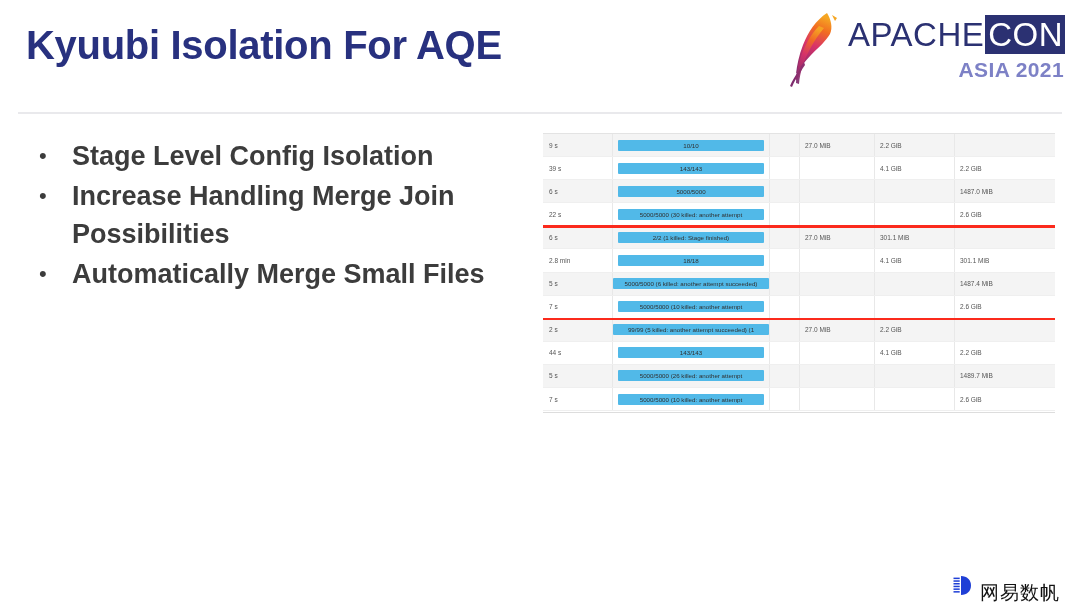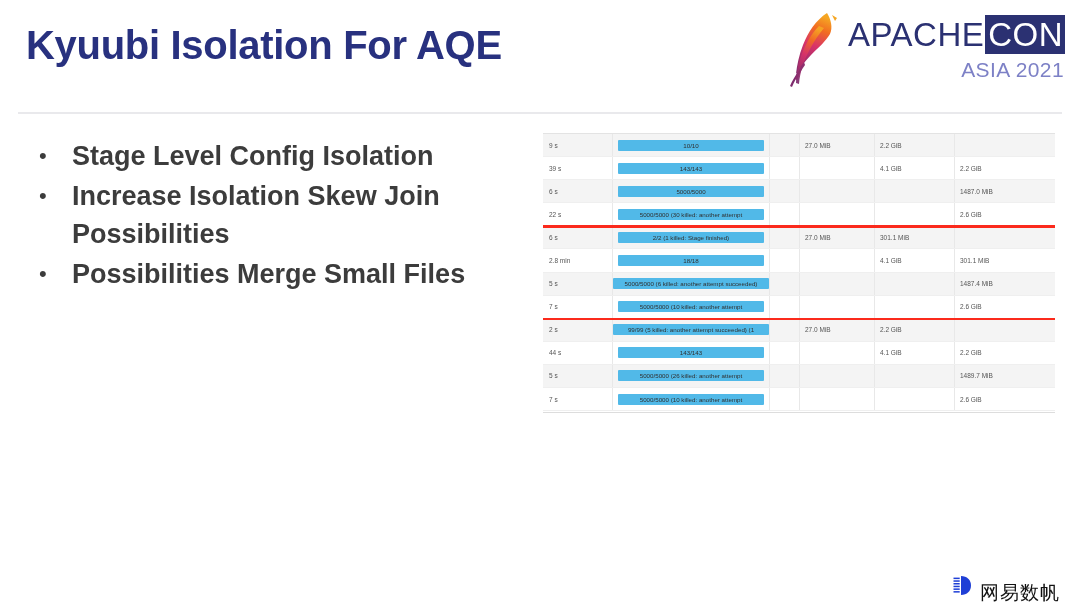--- a/index.html
+++ b/index.html
@@ -74,21 +74,21 @@
     letter-spacing: 0.5px;
     line-height: 1;
     padding: 3px 2px 3px 3px;
     margin-left: 1px;
   }
   #asia-2021-text {
     position: absolute;
     right: 2px;
     top: 50px;
     font-size: 21px;
-    font-weight: normal;
+    font-weight: bold;
     color: #7d81c6;
     letter-spacing: 0.4px;
   }
 
   
   #bullet-list {
     position: absolute;
     left: 32px;
     top: 137px;
     width: 500px;
@@ -270,26 +270,26 @@
 
 <div id="bullet-list">
 
   <div class="bullet-item">
     <span class="bullet-marker">•</span>
     <span class="bullet-text">Stage Level Config Isolation</span>
   </div>
 
   <div class="bullet-item">
     <span class="bullet-marker">•</span>
-    <span class="bullet-text">Increase Isolation Skew Join Possibilities</span>
+    <span class="bullet-text">Increase Handling Merge Join Possibilities</span>
   </div>
 
   <div class="bullet-item">
     <span class="bullet-marker">•</span>
-    <span class="bullet-text">Possibilities Merge Small Files</span>
+    <span class="bullet-text">Automatically Merge Small Files</span>
   </div>
 </div>
 
 <div id="spark-table">
     <div class="table-row stripe">
       <div class="cell cell-duration">9 s</div>
       <div class="cell cell-tasks">
         <div class="progress-bar w-normal">10/10</div>
       </div>
       <div class="cell cell-c3"></div>

